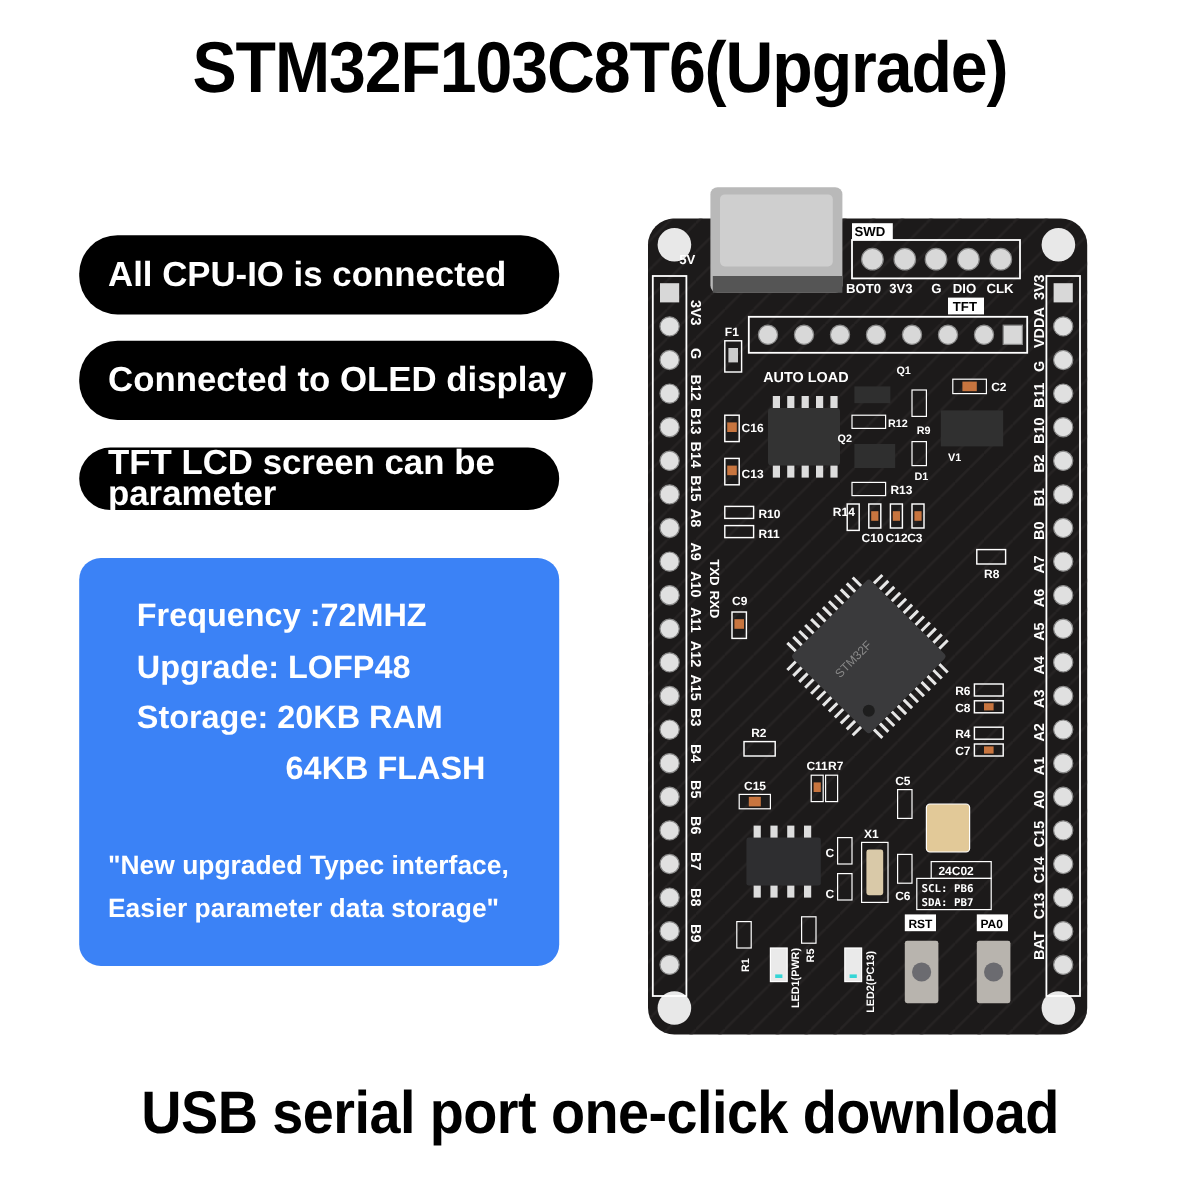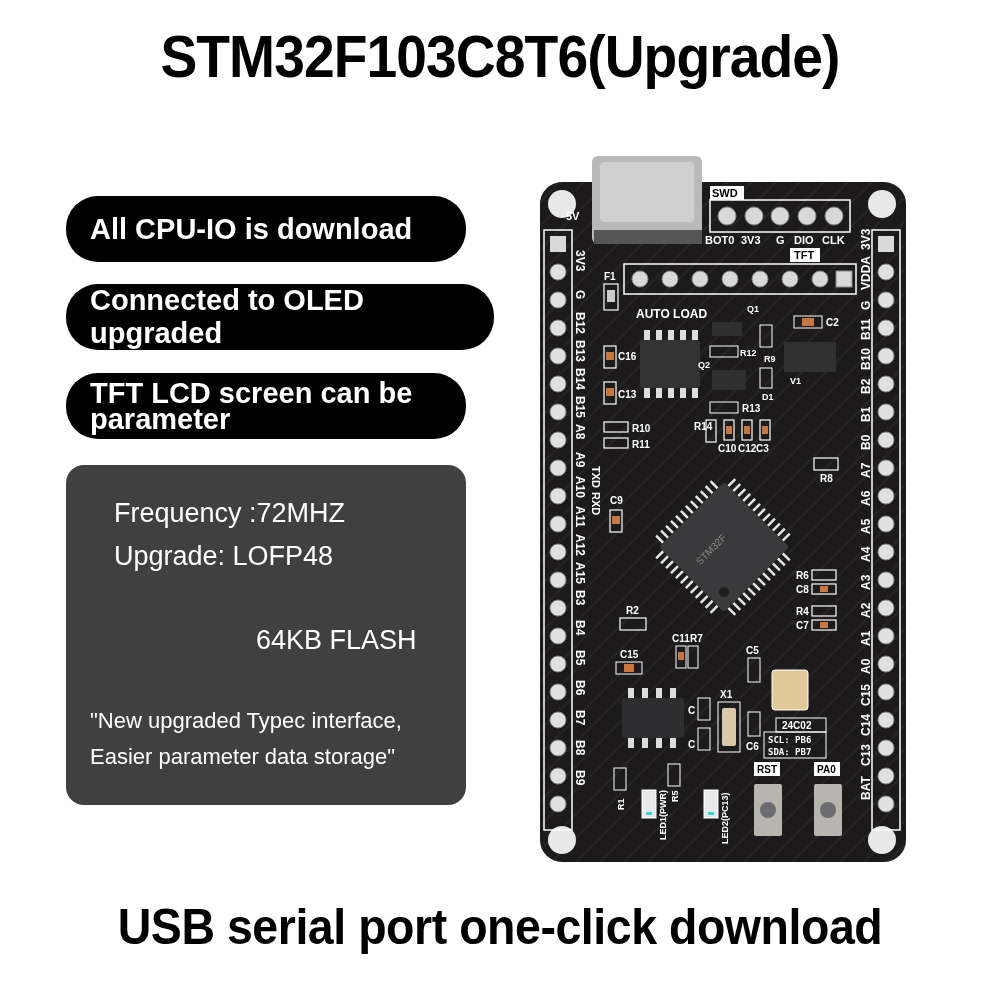--- a/index.html
+++ b/index.html
@@ -9,50 +9,51 @@
              font-weight: bold; font-size: 60px; letter-spacing: -1px; transform: scaleX(0.92);
              line-height: 90px; }
     .footer { position: absolute; left: 0; top: 892px; width: 1000px; text-align: center;
               font-weight: bold; font-size: 50px; letter-spacing: -0.5px; transform: scaleX(0.93);
               line-height: 70px; }
     .pill { position: absolute; background: #000; color: #fff; border-radius: 32px;
             font-weight: bold; font-size: 29px; display: flex; align-items: center; }
     .pill span { display: block; }
     .pill1 { left: 66px; top: 196px; width: 400px; height: 66px; padding-left: 24px; box-sizing: border-box; }
     .pill2 { left: 66px; top: 284px; width: 428px; height: 66px; padding-left: 24px; box-sizing: border-box; }
-    .pill3 { left: 66px; top: 373px; width: 400px; height: 66px; padding-left: 24px; box-sizing: border-box;
+    .pill3 { left: 66px; top: 373px; width: 400px; height: 52px; padding-left: 24px; box-sizing: border-box;
              line-height: 26px; }
     .spec-box { position: absolute; left: 66px; top: 465px; width: 400px; height: 340px;
-                background: #404040; color: #fff; border-radius: 18px; }
+                background: #3b82f6; color: #fff; border-radius: 18px; font-weight: bold; }
     .spec-line { position: absolute; font-size: 27px; line-height: 30px; }
     .quote-line { position: absolute; left: 24px; font-size: 22px; line-height: 28px; }
     .board { position: absolute; left: 532px; top: 150px; width: 380px; height: 720px; }
   </style>
 </head>
 <body>
 
 <div class="title">STM32F103C8T6(Upgrade)</div>
 
 <div class="pill pill1">
-  <span>All CPU-IO is download</span>
+  <span>All CPU-IO is connected</span>
 </div>
 <div class="pill pill2">
-  <span>Connected to OLED upgraded</span>
+  <span>Connected to OLED display</span>
 </div>
 <div class="pill pill3">
   <div>
     <span>TFT LCD screen can be</span>
     <span>parameter</span>
   </div>
 </div>
 
 <div class="spec-box">
   <div class="spec-line" style="left:48px; top:33px;">Frequency :72MHZ</div>
   <div class="spec-line" style="left:48px; top:76px;">Upgrade: LOFP48</div>
-  <div class="spec-line" style="left:172px; top:160px;margin-left:18px;">64KB FLASH</div>
+  <div class="spec-line" style="left:48px; top:118px;">Storage: 20KB RAM</div>
+  <div class="spec-line" style="left:172px; top:160px;">64KB FLASH</div>
   <div class="quote-line" style="top:242px;">"New upgraded Typec interface,</div>
   <div class="quote-line" style="top:278px;">Easier parameter data storage"</div>
 </div>
 
 <svg class="board" viewBox="0 0 380 720" xmlns="http://www.w3.org/2000/svg">
   <defs>
     <pattern id="traces" width="24" height="24" patternUnits="userSpaceOnUse">
       <path d="M0 12 L12 0 M12 24 L24 12" stroke="#2a2727" stroke-width="2" fill="none"></path>
     </pattern>
   </defs>

